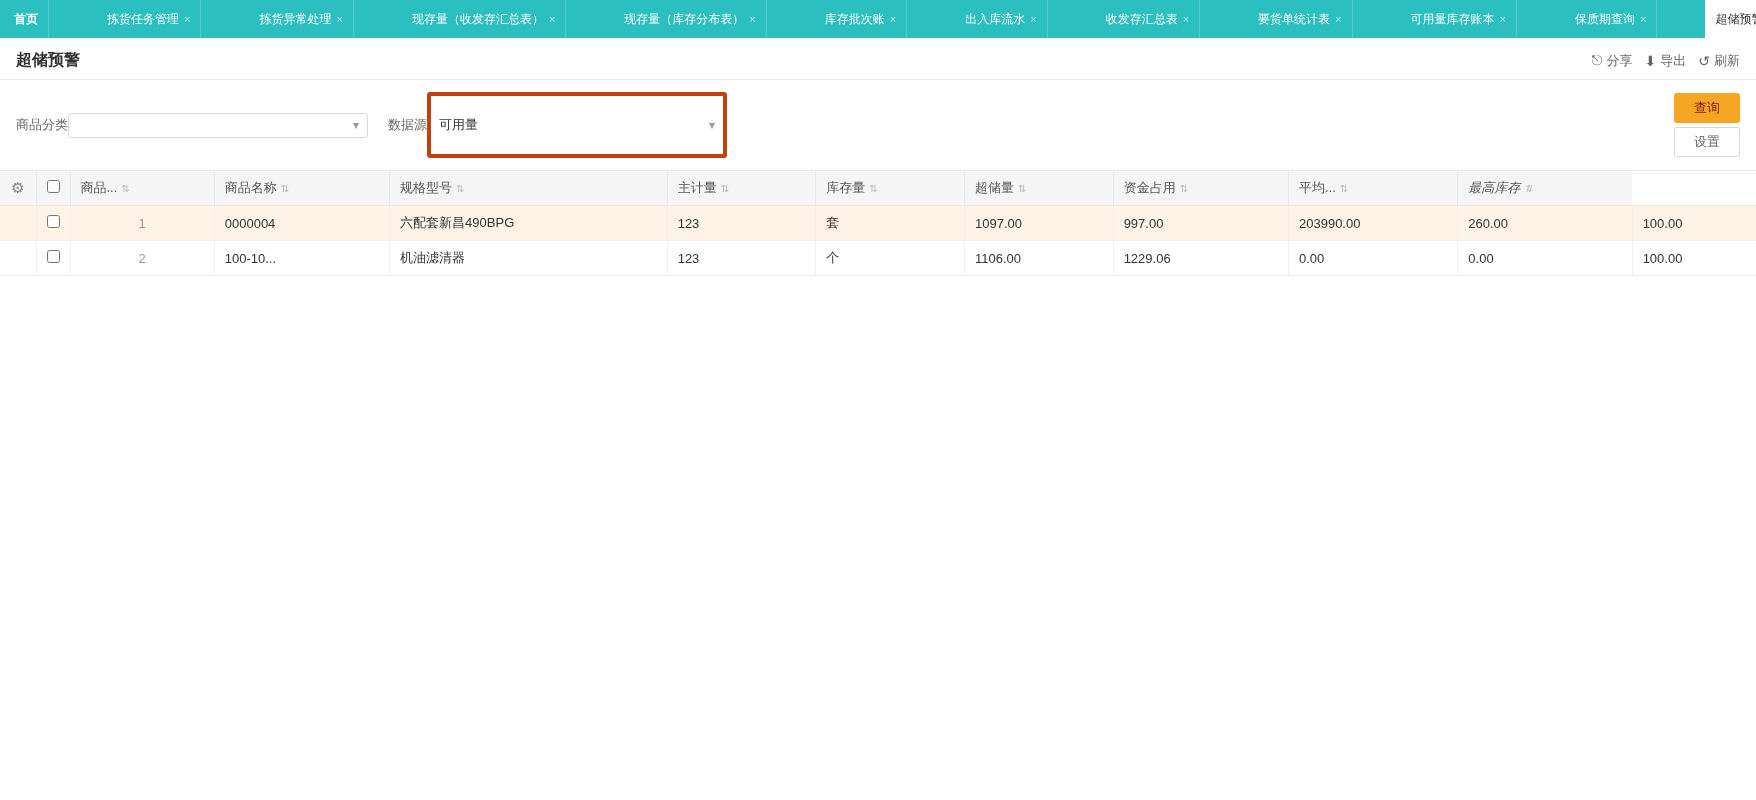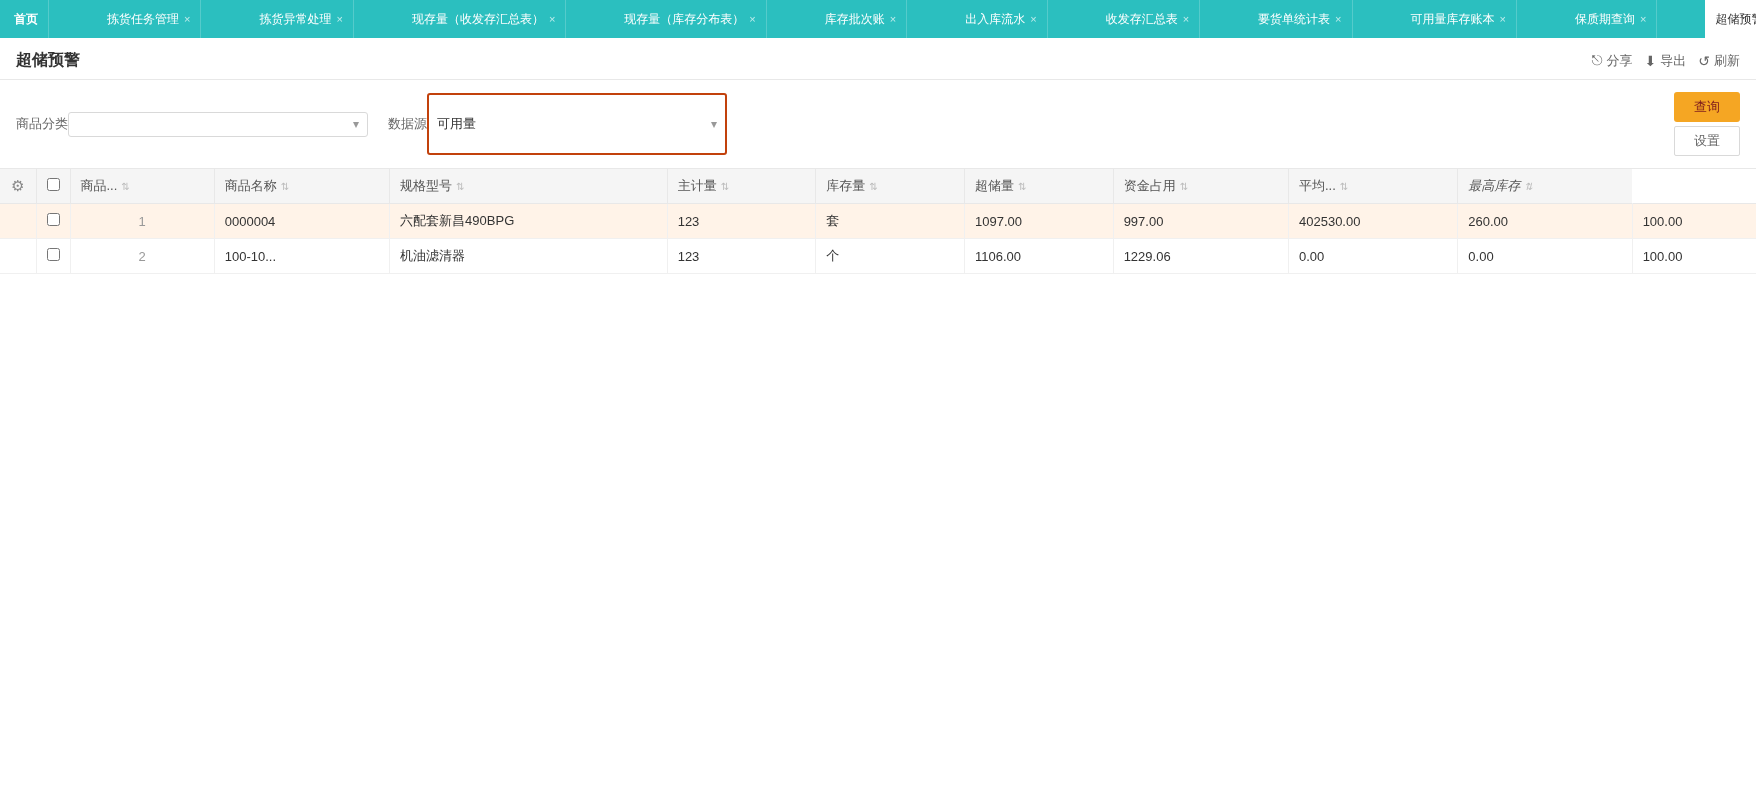--- a/index.html
+++ b/index.html
@@ -105,21 +105,21 @@
       cursor: pointer;
       background: #fff;
       justify-content: space-between;
     }
     .filter-select-text { color: #999; flex: 1; }
     .filter-select-arrow { color: #999; font-size: 12px; }
     .filter-value { color: #333; }
     .filter-select-with-value {
       display: flex;
       align-items: center;
-      border: 2px solid #c2410c;
+      border: 4px solid #c2410c;
       border-radius: 3px;
       padding: 20px 8px;
       min-width: 300px;
       cursor: pointer;
       background: #fff;
       justify-content: space-between;
     }
 
     .btn-query {
       background: #f5a623;
@@ -379,21 +379,21 @@
     <td class="checkbox-cell">
       <input type="checkbox" style="">
     </td>
     <td class="row-num">1</td>
     <td>0000004</td>
     <td>六配套新昌490BPG</td>
     <td>123</td>
     <td>套</td>
     <td>1097.00</td>
     <td>997.00</td>
-    <td>402530.00</td>
+    <td>203990.00</td>
     <td>260.00</td>
     <td>100.00</td>
   </tr>
           <tr>
     <td class="settings-cell"></td>
     <td class="checkbox-cell">
       <input type="checkbox" style="">
     </td>
     <td class="row-num">2</td>
     <td>100-10...</td>

